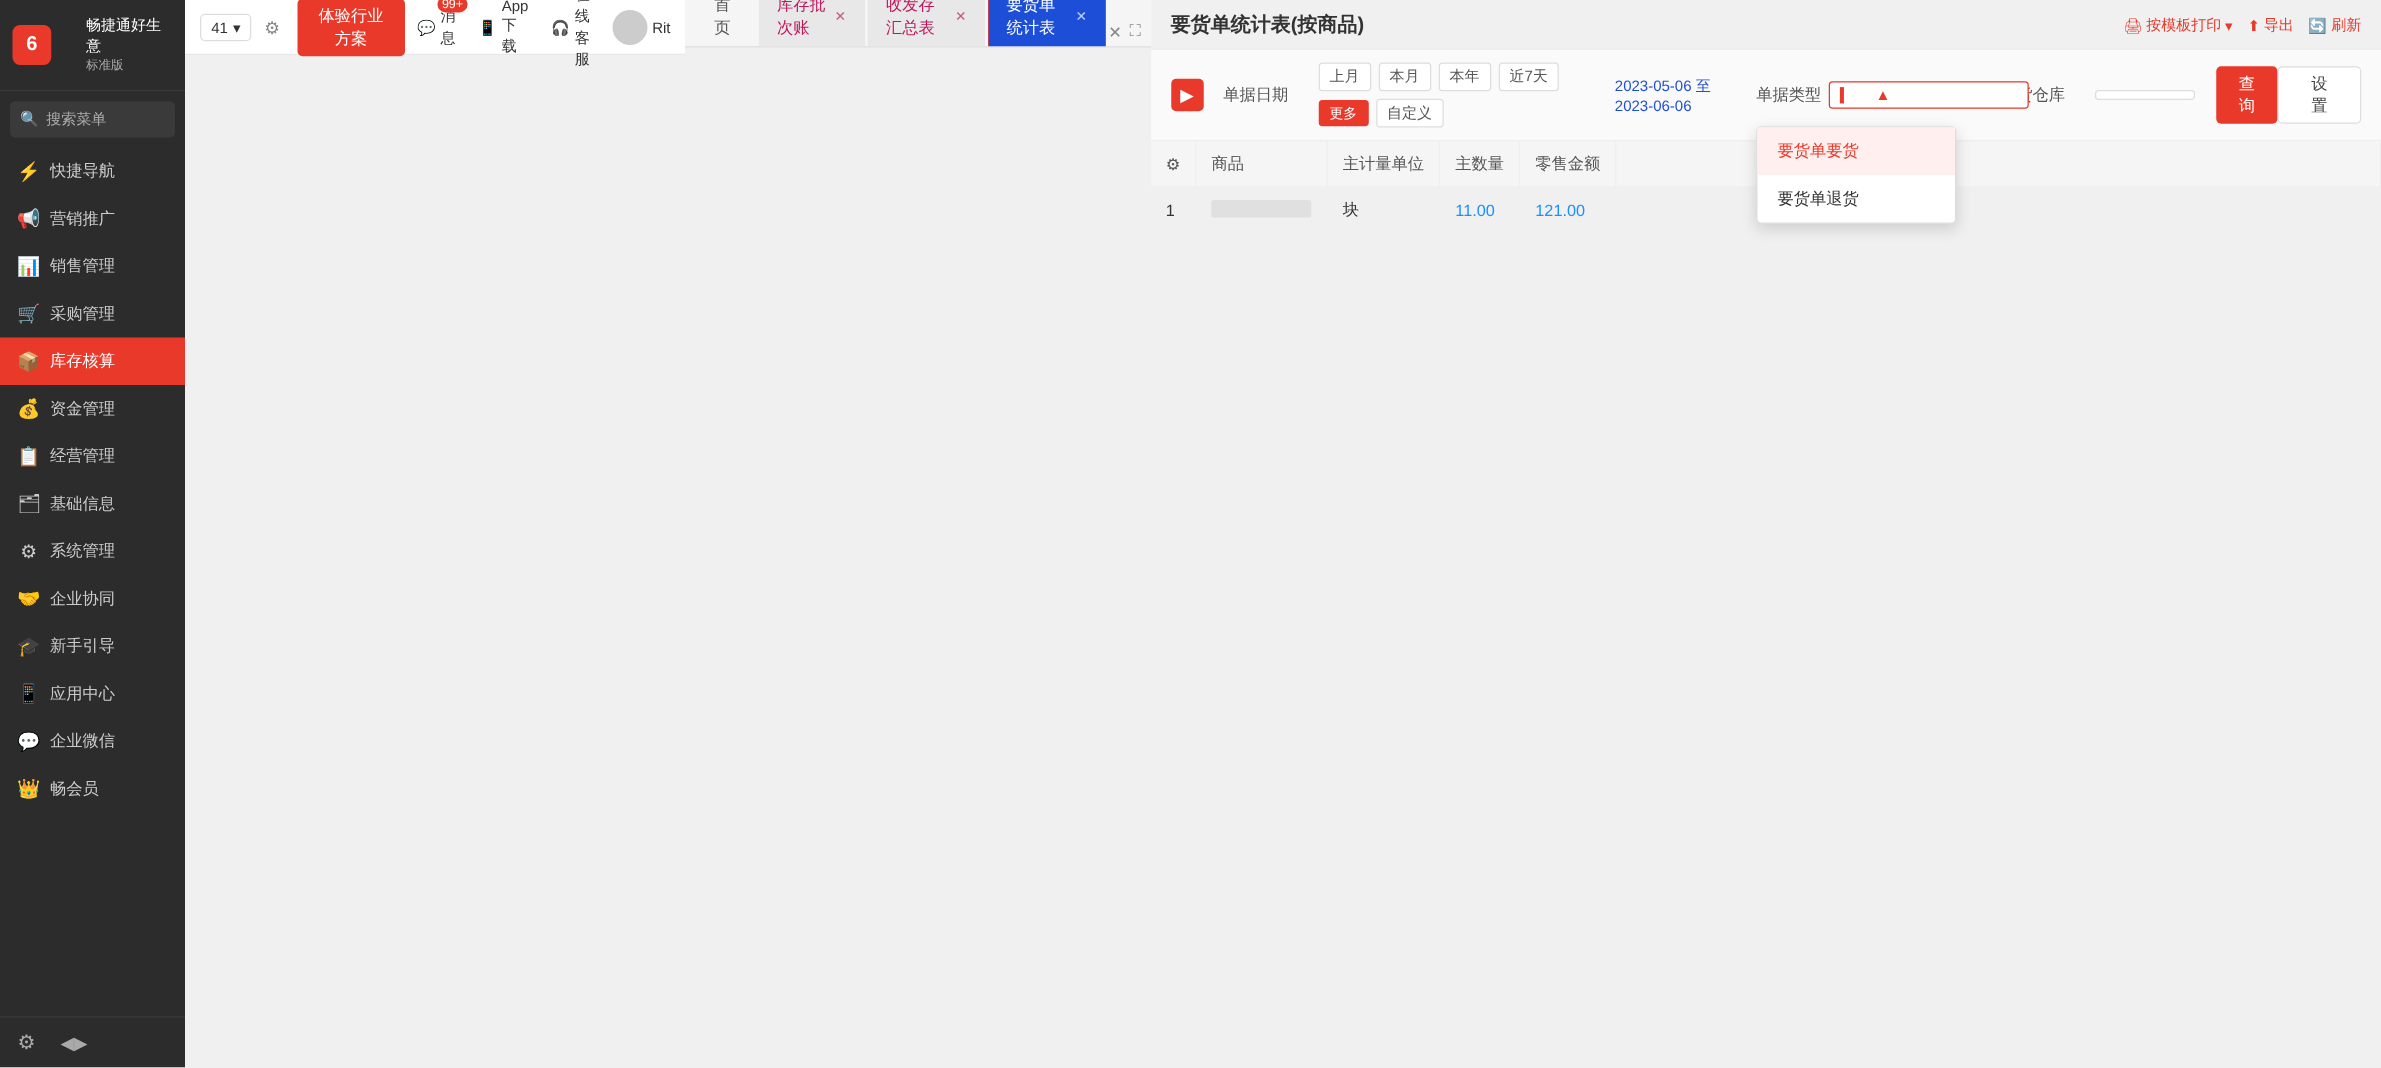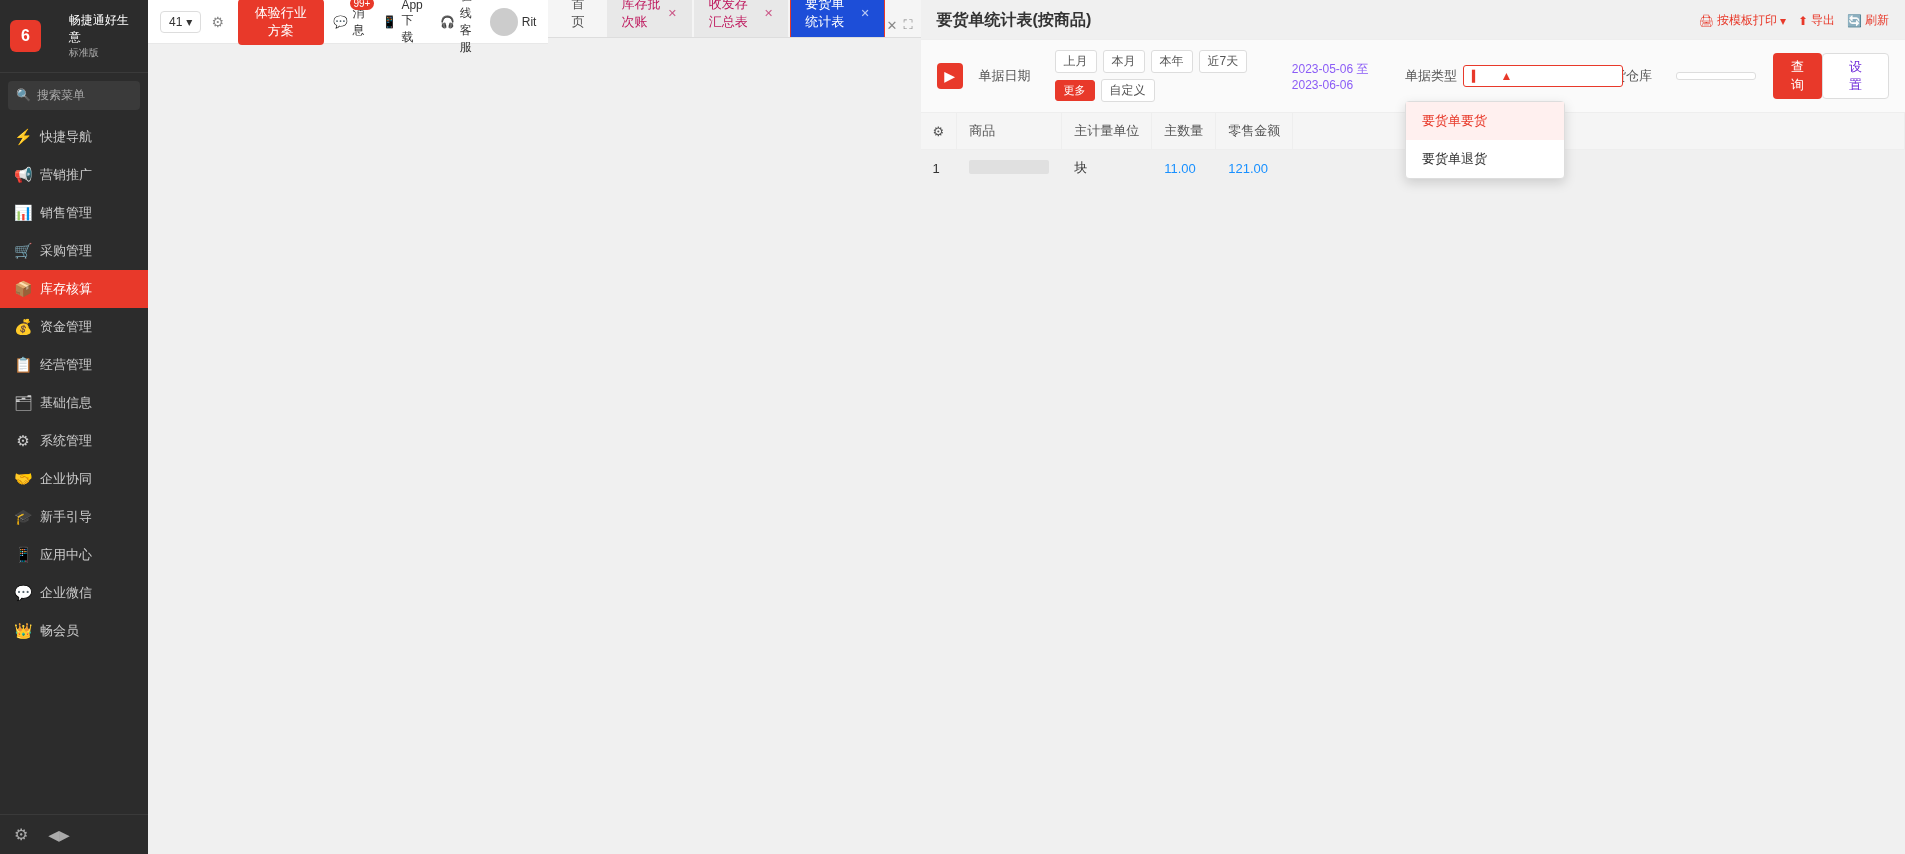--- a/index.html
+++ b/index.html
@@ -243,21 +243,21 @@
       background: #fff;
     }
     .date-btn.more-tag {
       background: #e8392a;
       color: white;
       border-color: #e8392a;
       font-size: 11px;
     }
     .date-range {
       font-size: 12px;
-      color: #8b5cf6;
+      color: #1d4ed8;
       margin-left: 8px;
     }
     .filter-select-wrap {
       display: flex;
       align-items: center;
       gap: 6px;
     }
     .filter-select-box {
       border: 1px solid #e8392a;
       border-radius: 3px;
@@ -287,21 +287,21 @@
       font-size: 13px;
       cursor: pointer;
     }
     .btn-settings {
       border: 1px solid #ddd;
       background: #fff;
       border-radius: 4px;
       padding: 4px 26px;
       font-size: 13px;
       cursor: pointer;
-      color: #6d28d9;
+      color: #404040;
     }
     .warehouse-select {
       border: 1px solid #ddd;
       border-radius: 3px;
       padding: 3px 8px;
       font-size: 12px;
       background: #fff;
       display: flex;
       align-items: center;
       gap: 4px;

